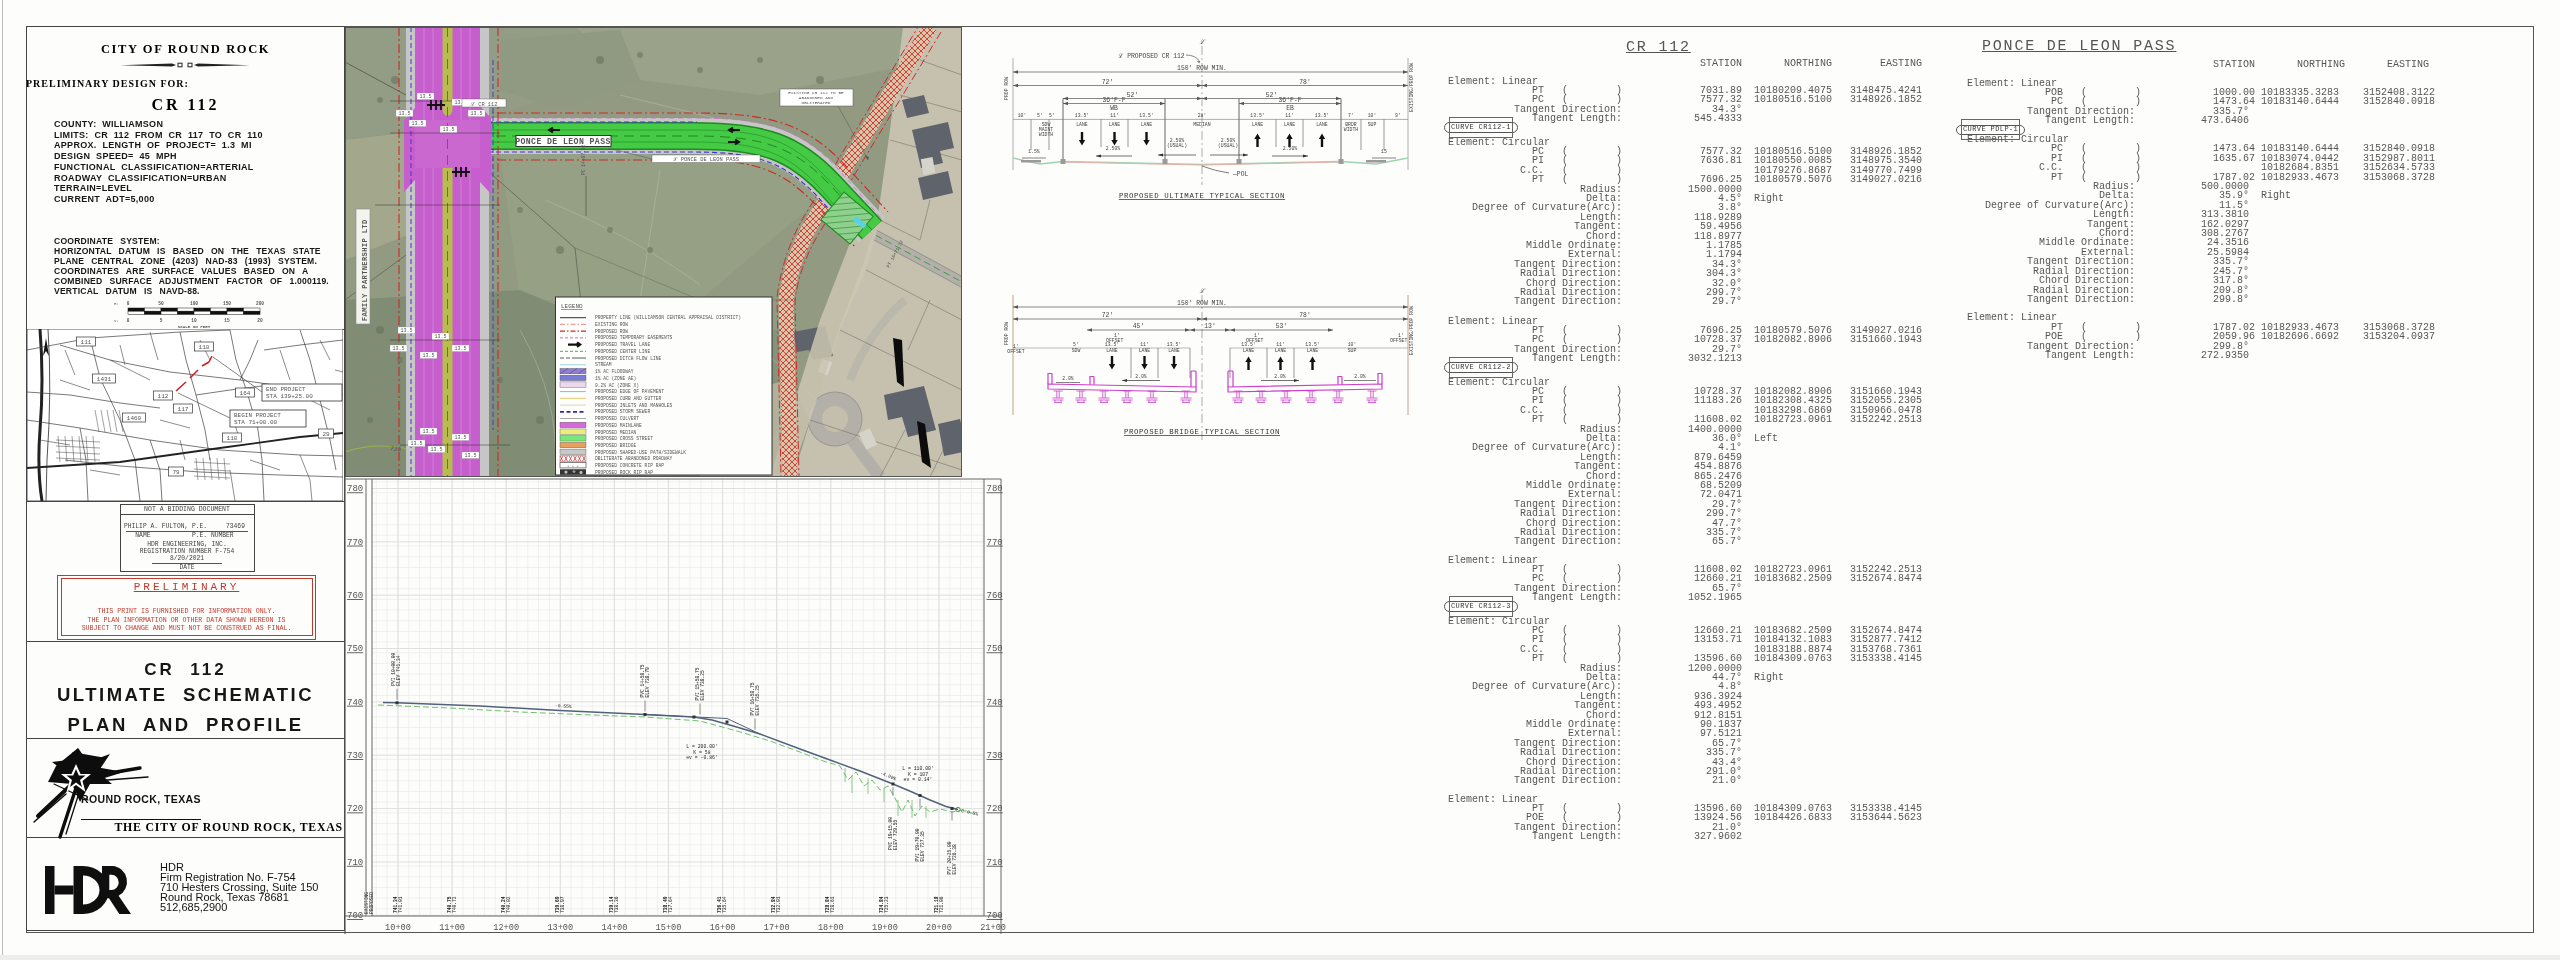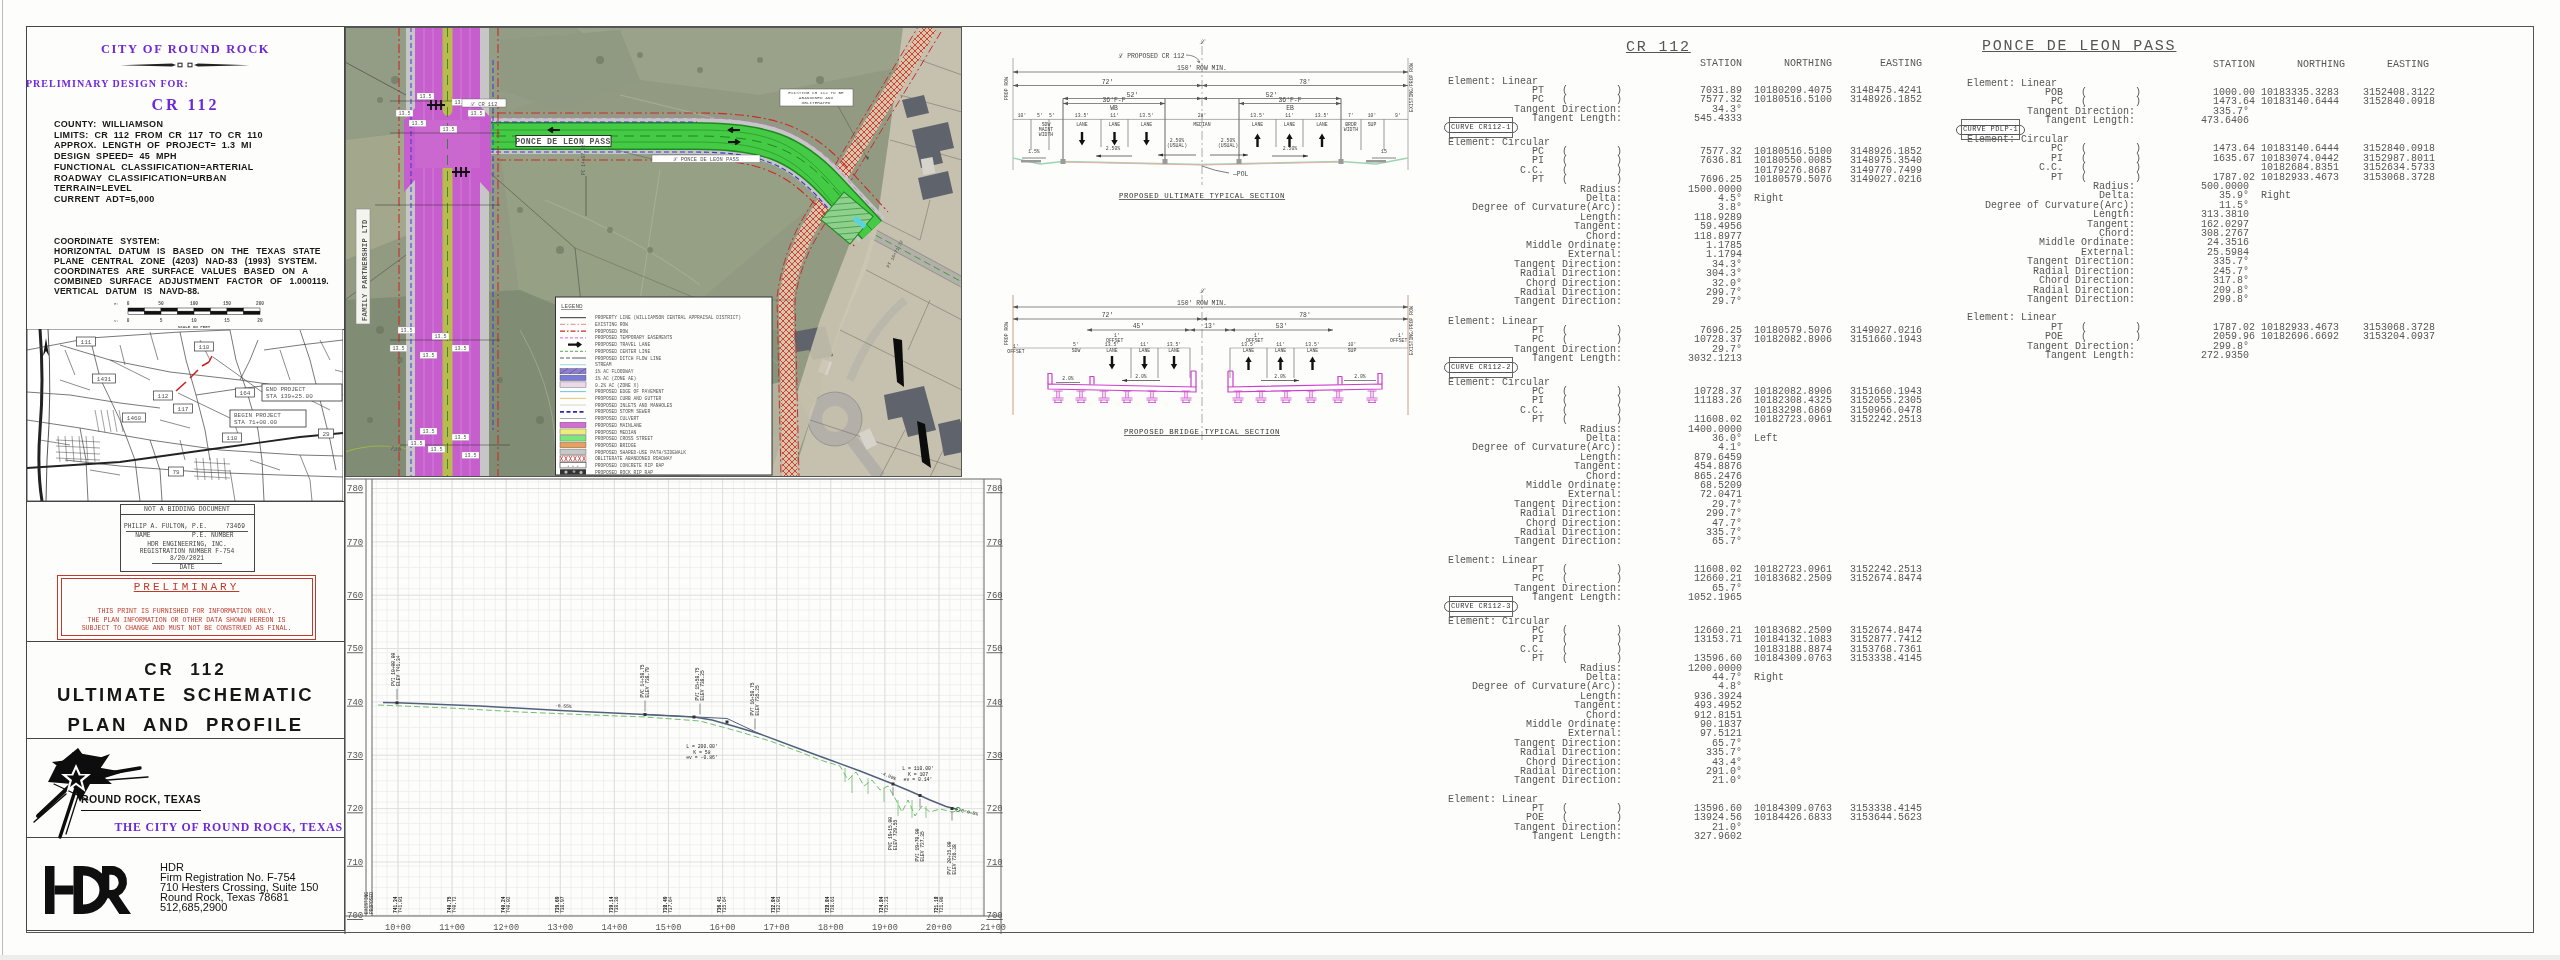--- a/index.html
+++ b/index.html
@@ -1,20 +1,20 @@
 <!DOCTYPE html>
 <html><head><meta charset="utf-8"><style>
 
 *{margin:0;padding:0;box-sizing:border-box}
 html,body{width:2560px;height:960px;background:#fdfdfc;overflow:hidden}
 .abs{position:absolute}
 .box{position:absolute;border:1px solid #444}
 .hline{position:absolute;border-top:1px solid #444;height:0}
 .hline2{position:absolute;border-top:0.8px solid #555;height:0}
-.serifb{position:absolute;font-family:"Liberation Serif",serif;font-weight:bold;color:#6d28d9}
+.serifb{position:absolute;font-family:"Liberation Serif",serif;font-weight:bold;color:#000000}
 .sansb{position:absolute;font-family:"Liberation Sans",sans-serif;font-weight:bold;color:#161616}
 .cad{position:absolute;font-family:"Liberation Mono",monospace;color:#3d3d3d}
 pre.tbl{position:absolute;font-family:"Liberation Mono",monospace;font-size:10px;
 line-height:9.4px;color:#565656;letter-spacing:0}
 .ttl{position:absolute;font-family:"Liberation Mono",monospace;font-size:15px;color:#555;
 letter-spacing:1.8px;text-decoration:underline;white-space:nowrap}
 .ctag{position:absolute;border:1px solid #555;border-radius:6px;padding:0 4px;height:10.5px;
 font-family:"Liberation Mono",monospace;font-size:7px;color:#333;background:#fff;letter-spacing:0.4px;
 display:flex;align-items:center}
 .ctag span{border:0.8px solid #666;padding:6px 1px;line-height:7px}
@@ -193,21 +193,21 @@
       <path d="M32,93 L48,44" stroke-width="3.4"></path>
       <path d="M38,90 L50,52" stroke-width="1.3"></path>
       <path d="M64,32 L112,24" stroke-width="3.4"></path>
       <path d="M66,37 L120,33" stroke-width="1.4"></path>
       <path d="M50,6 L46,42" stroke-width="2.4"></path>
       <path d="M26,40 L60,56" stroke-width="1.2"></path>
     </g>
     <path d="M48,20 L52.5,30 L63,30 L54.5,37 L57.5,48 L48,41 L38.5,48 L41.5,37 L33,30 L43.5,30 Z" fill="#fff"></path>
     <path d="M48,25 L50.8,31.5 L57.5,31.5 L52,36 L54,43 L48,38.5 L42,43 L44,36 L38.5,31.5 L45.2,31.5 Z" fill="#0d0d0d"></path>
   </svg>
-<div class="abs" style="left:81px;top:793px;font-family:'Liberation Sans',sans-serif;font-size:10.5px;font-weight:bold;letter-spacing:0.4px;color:#111;border-bottom:1.2px solid #111;padding-bottom:5px">ROUND ROCK, TEXAS</div>
+<div class="abs" style="left:81px;top:793px;font-family:'Liberation Sans',sans-serif;font-size:10.5px;font-weight:bold;letter-spacing:0.4px;color:#111;border-bottom:1.2px solid #111;padding-bottom:14px">ROUND ROCK, TEXAS</div>
 <div class="serifb" style="left:26px;top:820px;width:317px;text-align:right;font-size:11.8px;letter-spacing:0.8px;font-weight:bold">THE CITY OF ROUND ROCK, TEXAS</div>
 <svg class="abs" style="left:45px;top:866px" width="86" height="48" viewBox="0 0 86 48" fill="#0f0f0f">
     <rect x="0" y="0" width="9.5" height="48"></rect>
     <rect x="9.5" y="19.5" width="19" height="9"></rect>
     <rect x="28.5" y="0" width="9.5" height="48"></rect>
     <path d="M38,0 a26,24 0 0 1 0,48 l0,-9.5 a16.5,14.5 0 0 0 0,-29 z"></path>
     <path fill-rule="evenodd" d="M57,0 L67.5,0 A15.5,15.8 0 0 1 73.6,29.8 L86,48 L74.3,48 L64,32.2 L57,32.2 Z M66.5,8.8 A7.2,7.6 0 0 1 66.5,24 L64.3,24 L64.3,8.8 Z"></path>
   </svg>
 <div class="abs" style="left:160px;top:863px;font-family:'Liberation Sans',sans-serif;font-size:11px;line-height:9.9px;color:#111">HDR<br>Firm Registration No. F-754<br>710 Hesters Crossing, Suite 150<br>Round Rock, Texas  78681<br>512,685,2900</div>
 <svg class="abs" style="left:345px;top:27px" width="617" height="450" viewBox="345 27 617 450">

